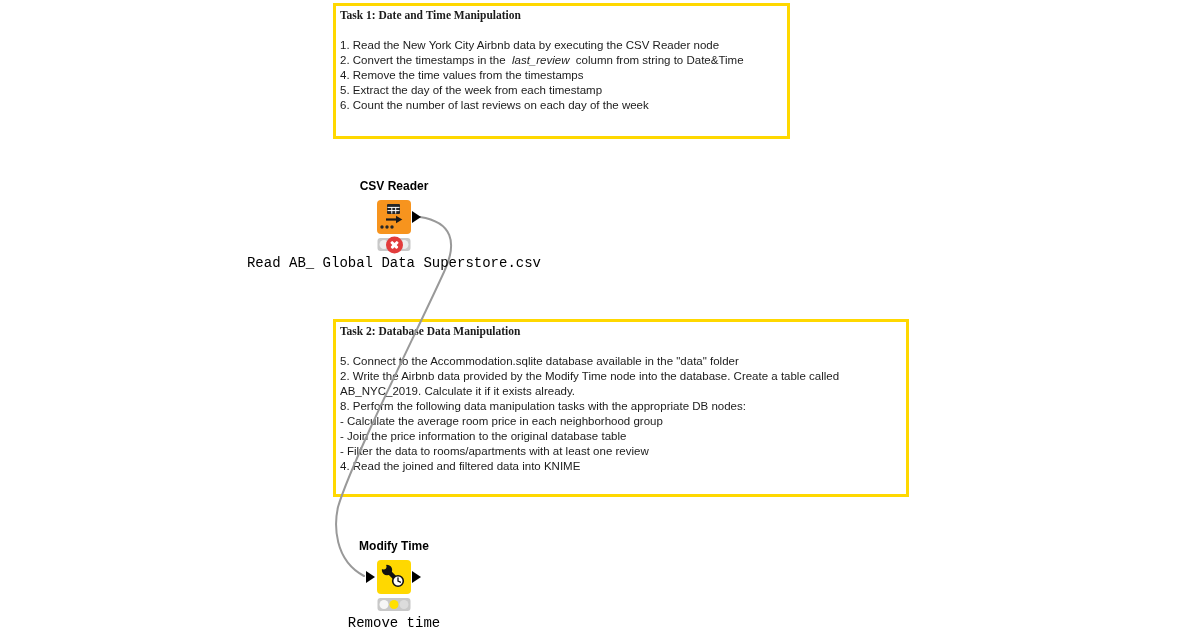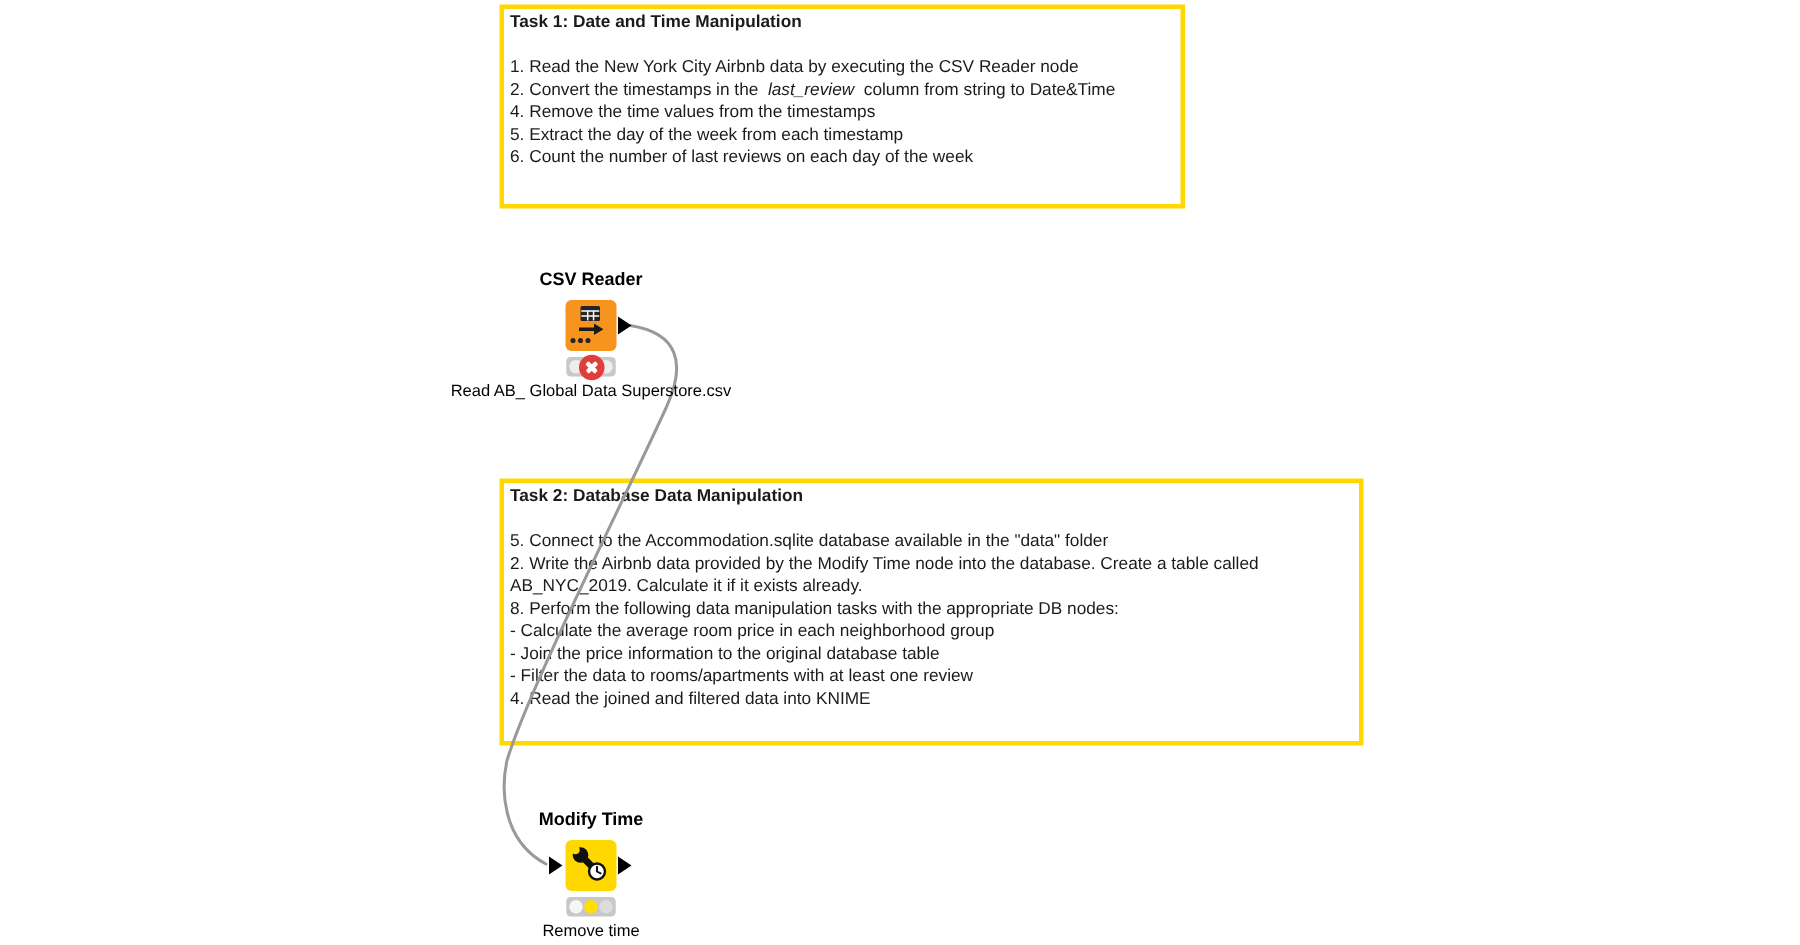--- a/index.html
+++ b/index.html
@@ -8,21 +8,21 @@
     font-family:"Liberation Sans", sans-serif; overflow:hidden;
   }
 
   
   .annotation {
     position:absolute; box-sizing:border-box;
     border:3px solid #FFD800; background:#ffffff;
     padding:2px 4px; color:#1b1b1b;
     font-size:11.5px; line-height:15px; z-index:1;
   }
-  .ann-title { font-weight:bold; margin-bottom:15px; white-space:pre-wrap; }
+  .ann-title { font-weight:bold; margin-bottom:15px; white-space:pre-wrap;font-family:Liberation Serif, serif; }
   .ann-lines div { white-space:pre-wrap; }
 
   
   .conn-svg { position:absolute; left:0; top:0; z-index:2; pointer-events:none; }
   .conn-svg path { pointer-events:stroke; }
 
   
   .node { position:absolute; width:34px; height:51px; z-index:3; }
   .node-title {
     position:absolute; top:-21px; left:50%; transform:translateX(-50%);
@@ -54,21 +54,21 @@
   .traffic.error .error-badge { display:block; }
   .error-badge::before, .error-badge::after {
     content:""; position:absolute; left:4px; top:7.2px;
     width:9px; height:2.6px; background:#fff; border-radius:1px;
   }
   .error-badge::before { transform:rotate(45deg); }
   .error-badge::after  { transform:rotate(-45deg); }
 
   .node-label {
     position:absolute; top:55px; left:50%; transform:translateX(-50%);
-    font-size:11px; color:#000; white-space:nowrap;
+    font-size:14px; color:#000; white-space:nowrap;font-family:Liberation Mono, monospace;
   }
 </style>
 </head>
 <body>
 
 <div class="canvas">
 
   <div class="annotation" style="left:333px; top:3px; width:457px; height:136px;">
     <div class="ann-title">Task 1: Date and Time Manipulation</div>
     <div class="ann-lines">

